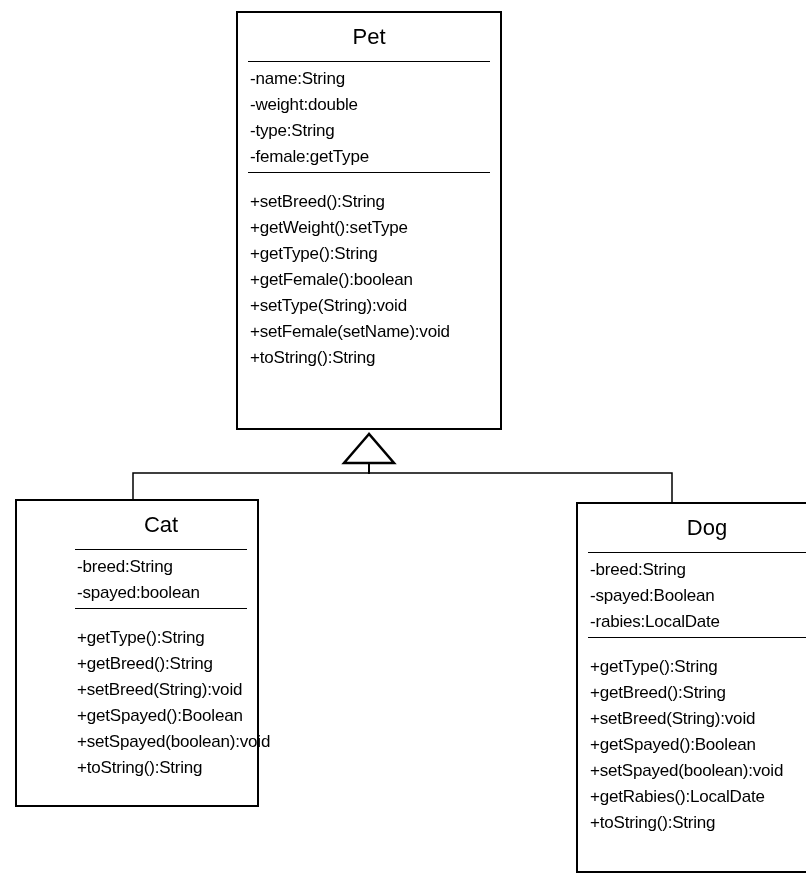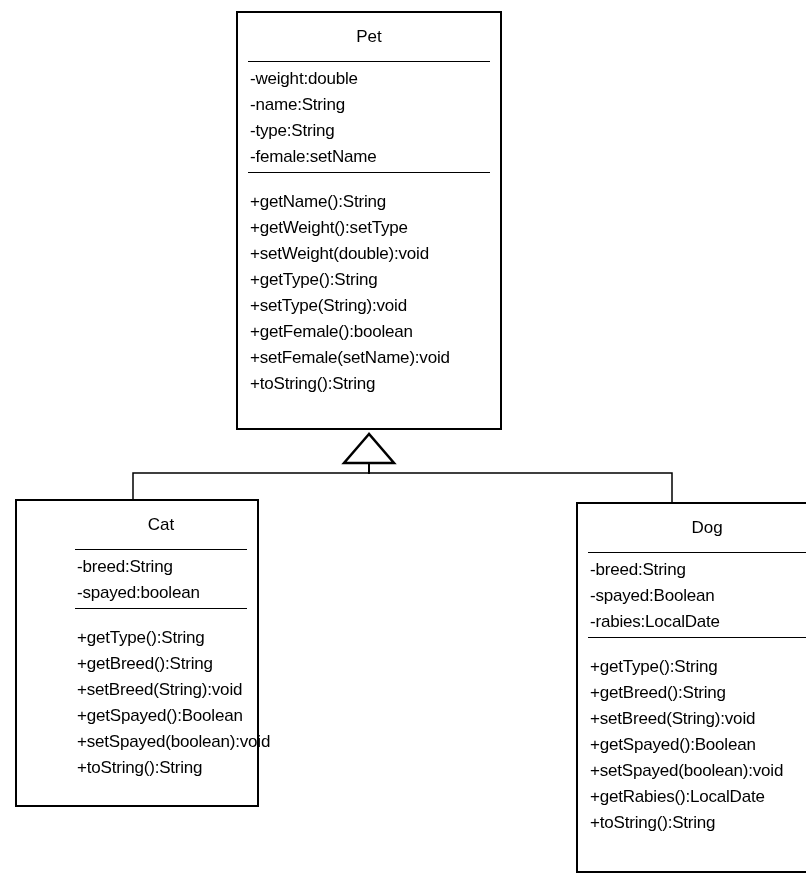--- a/index.html
+++ b/index.html
@@ -32,21 +32,21 @@
     font-size: 17px;
   }
   .uml-class.pet { left: 236px; top: 11px;  width: 266px; height: 419px; }
   .uml-class.cat { left: 15px;  top: 499px; width: 244px; height: 308px; padding-left: 48px; }
   .uml-class.dog { left: 541px; top: 502px; width: 262px; height: 371px; margin-left: 35px; }
   .uml-title {
     height: 48px;
     display: flex;
     align-items: center;
     justify-content: center;
-    font-size: 17px;
+    font-size: 22px;
   }
   .uml-sep {
     border-top: 1.5px solid #000000;
     margin: 0 10px;
     height: 0;
   }
   .uml-attrs  { padding: 4px 12px 2px 12px; }
   .uml-methods{ padding: 16px 12px 8px 12px; }
   .uml-line {
     line-height: 26px;
@@ -65,33 +65,32 @@
 
     <line x1="369" y1="474" x2="369" y2="462" stroke="#000000" stroke-width="2"></line>
 
     <polygon points="369,434 344,463 394,463" fill="#ffffff" stroke="#000000" stroke-width="2.5" stroke-linejoin="miter"></polygon>
   </svg>
 
   <section class="uml-class pet">
     <header class="uml-title">Pet</header>
     <div class="uml-sep"></div>
     <div class="uml-attrs">
+        <div class="uml-line">-name:String</div>
         <div class="uml-line">-weight:double</div>
-        <div class="uml-line">-name:String</div>
         <div class="uml-line">-type:String</div>
-        <div class="uml-line">-female:setName</div>
+        <div class="uml-line">-female:getType</div>
       </div>
     <div class="uml-sep"></div>
     <div class="uml-methods">
-        <div class="uml-line">+getName():String</div>
+        <div class="uml-line">+setBreed():String</div>
         <div class="uml-line">+getWeight():setType</div>
-        <div class="uml-line">+setWeight(double):void</div>
         <div class="uml-line">+getType():String</div>
+        <div class="uml-line">+getFemale():boolean</div>
         <div class="uml-line">+setType(String):void</div>
-        <div class="uml-line">+getFemale():boolean</div>
         <div class="uml-line">+setFemale(setName):void</div>
         <div class="uml-line">+toString():String</div>
       </div>
   </section>
 
   <section class="uml-class cat">
     <header class="uml-title">Cat</header>
     <div class="uml-sep"></div>
     <div class="uml-attrs">
         <div class="uml-line">-breed:String</div>

